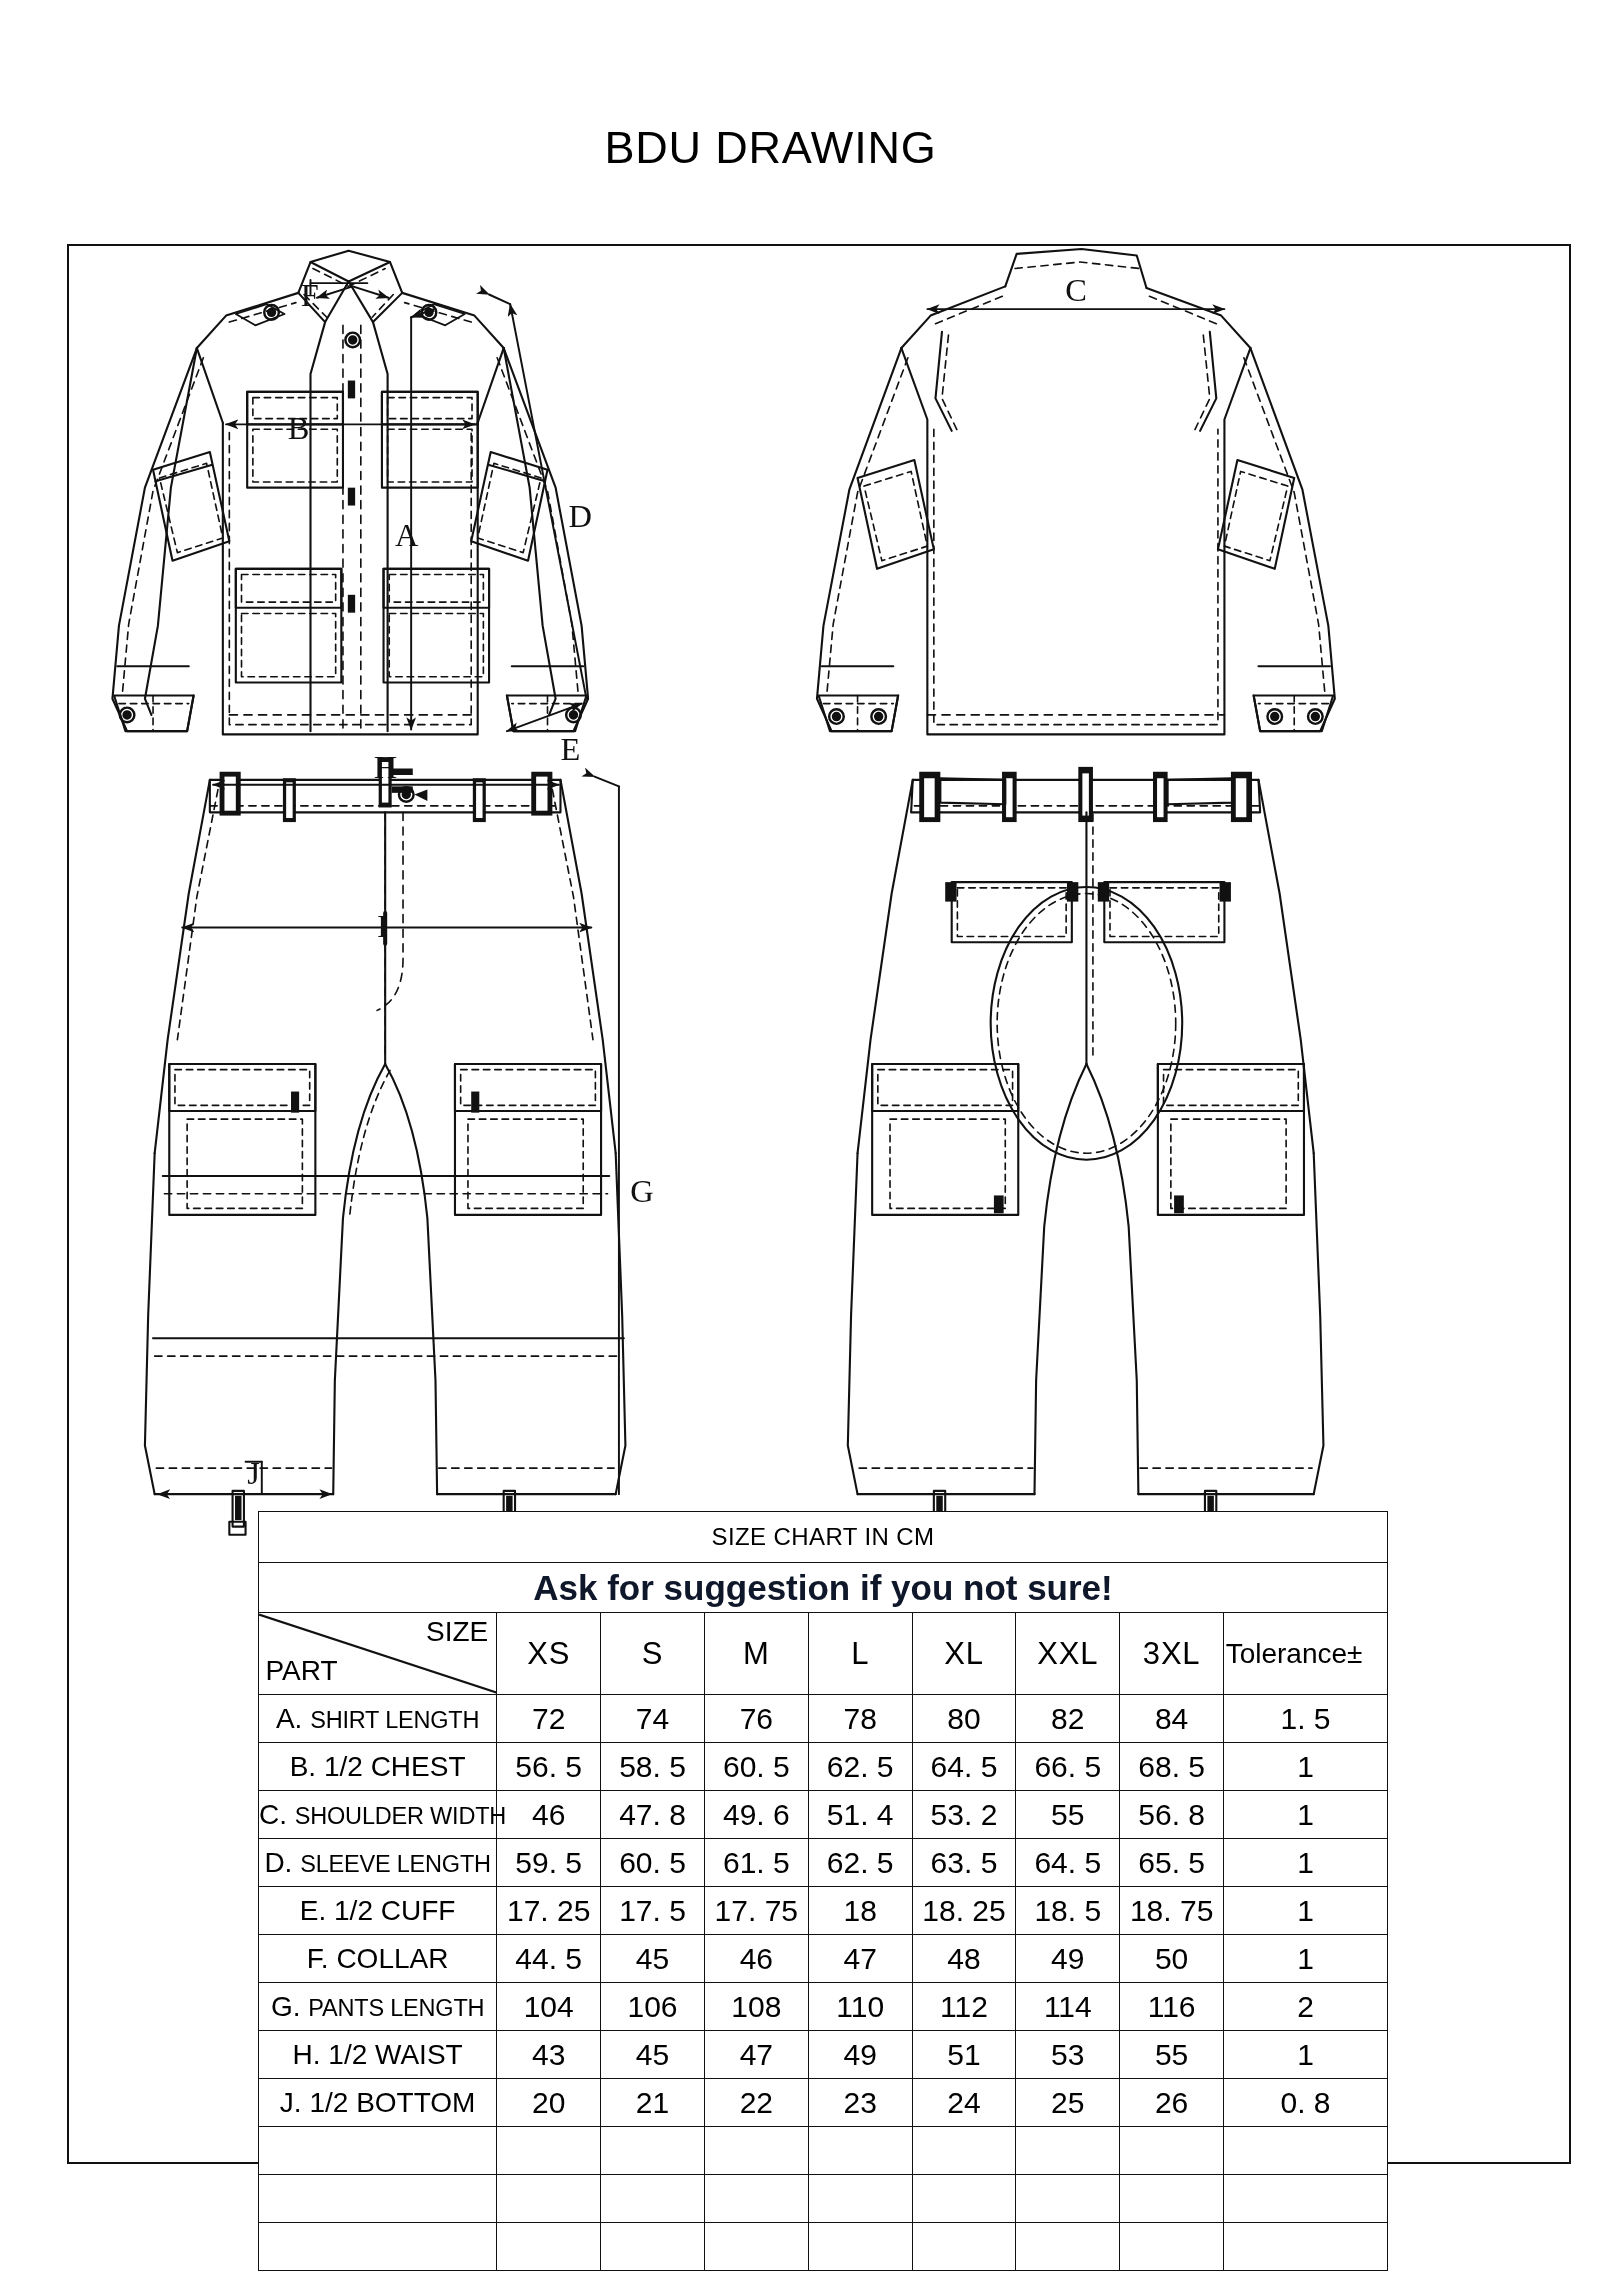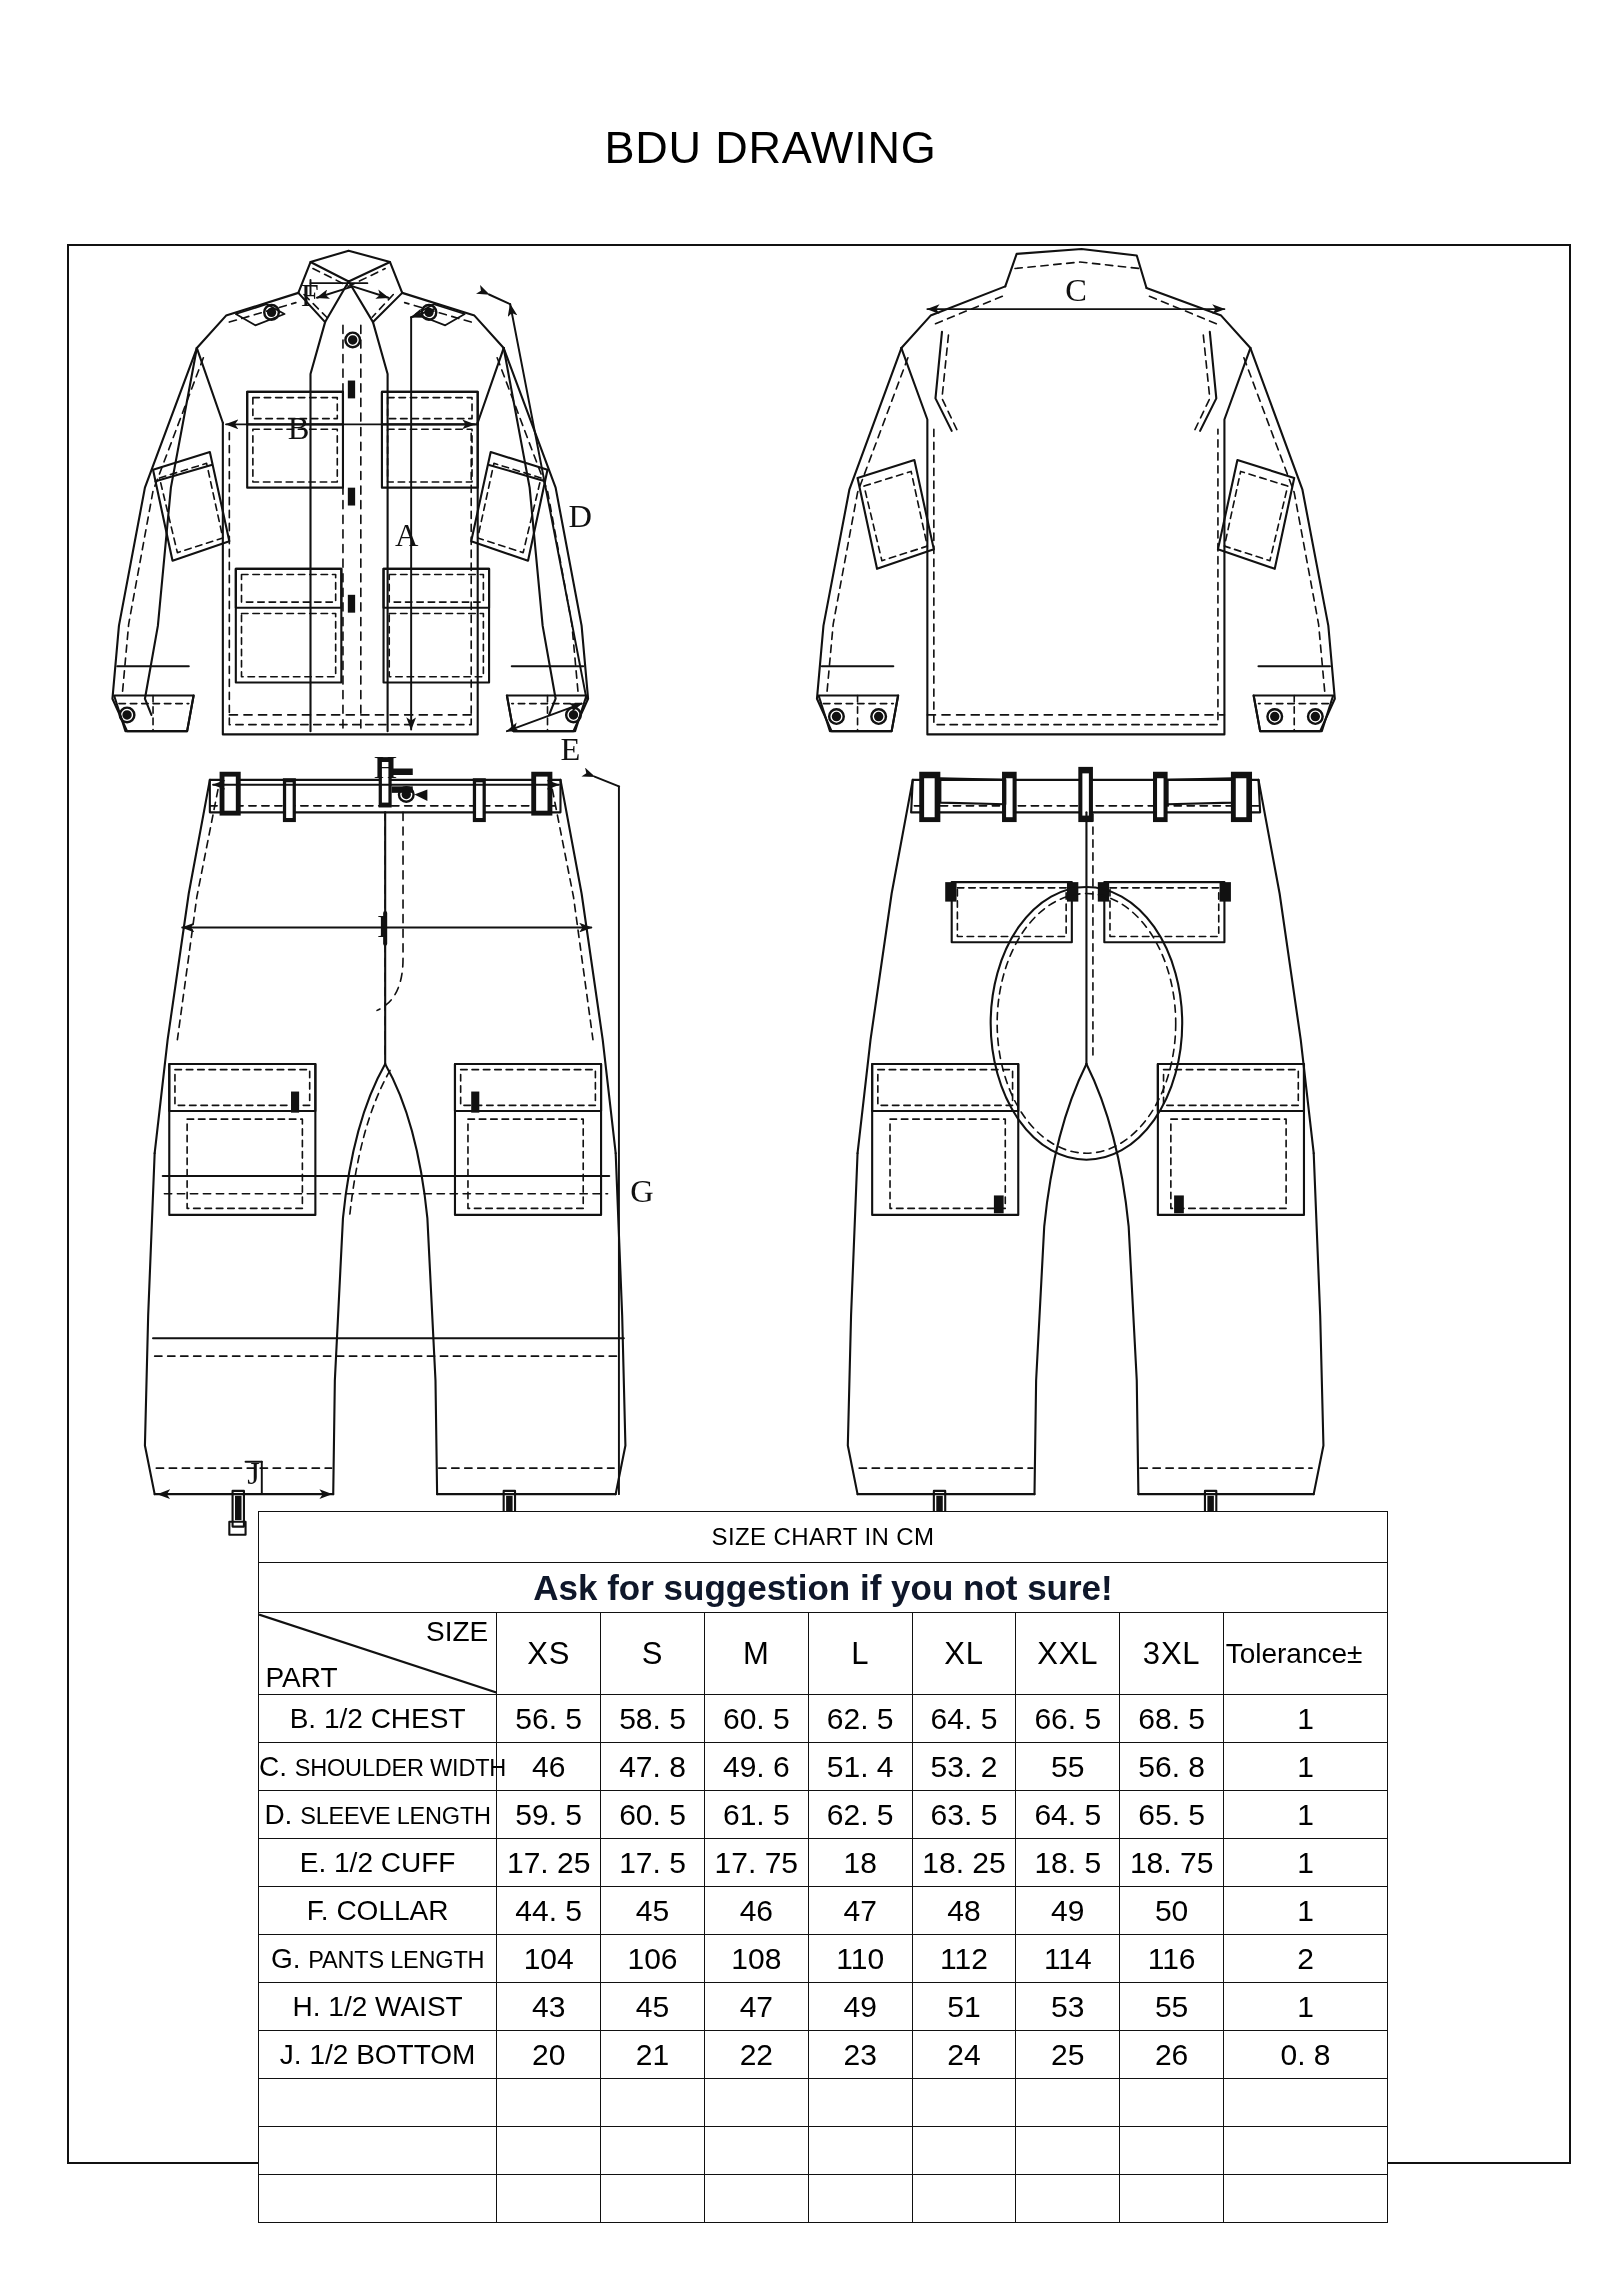--- a/index.html
+++ b/index.html
@@ -41,21 +41,21 @@
   }
 
   
   .hdr-split{
     position:relative;height:81px;overflow:hidden;
   }
   .hdr-split .diag{
     position:absolute;left:0;top:0;width:100%;height:100%;pointer-events:none;
   }
   .hdr-part{
-    position:absolute;left:6.5px;bottom:0;font-size:28px;
+    position:absolute;left:6.5px;bottom:7px;font-size:28px;
   }
   .hdr-size{
     position:absolute;right:8px;top:3.2px;font-size:28px;
   }
   .hdr-cell{height:81px;font-size:31px;letter-spacing:0.8px;margin-top:46px;}
   .hdr-tol{
     height:81px;font-size:28px;position:relative;
   }
   .hdr-tol .tol-label{
     position:absolute;left:1.6px;top:50%;transform:translateY(-50%);
@@ -451,20 +451,31 @@
       <td class="hdr-cell">XL</td>
       <td class="hdr-cell">XXL</td>
       <td class="hdr-cell">3XL</td>
       <td class="hdr-tol">
         <span class="tol-label">Tolerance±</span>
       </td>
     </tr>
     </tbody>
     <tbody id="rows-host">
       <tr class="row-data">
+        <td class="part-cell narrow"><span class="pfx">A.</span> <span class="pname">SHIRT LENGTH</span></td>
+        <td>72</td>
+        <td>74</td>
+        <td>76</td>
+        <td>78</td>
+        <td>80</td>
+        <td>82</td>
+        <td>84</td>
+        <td>1. 5</td>
+      </tr>
+      <tr class="row-data">
         <td class="part-cell"><span class="pfx">B. 1/2</span> <span class="pname">CHEST</span></td>
         <td>56. 5</td>
         <td>58. 5</td>
         <td>60. 5</td>
         <td>62. 5</td>
         <td>64. 5</td>
         <td>66. 5</td>
         <td>68. 5</td>
         <td>1</td>
       </tr>

